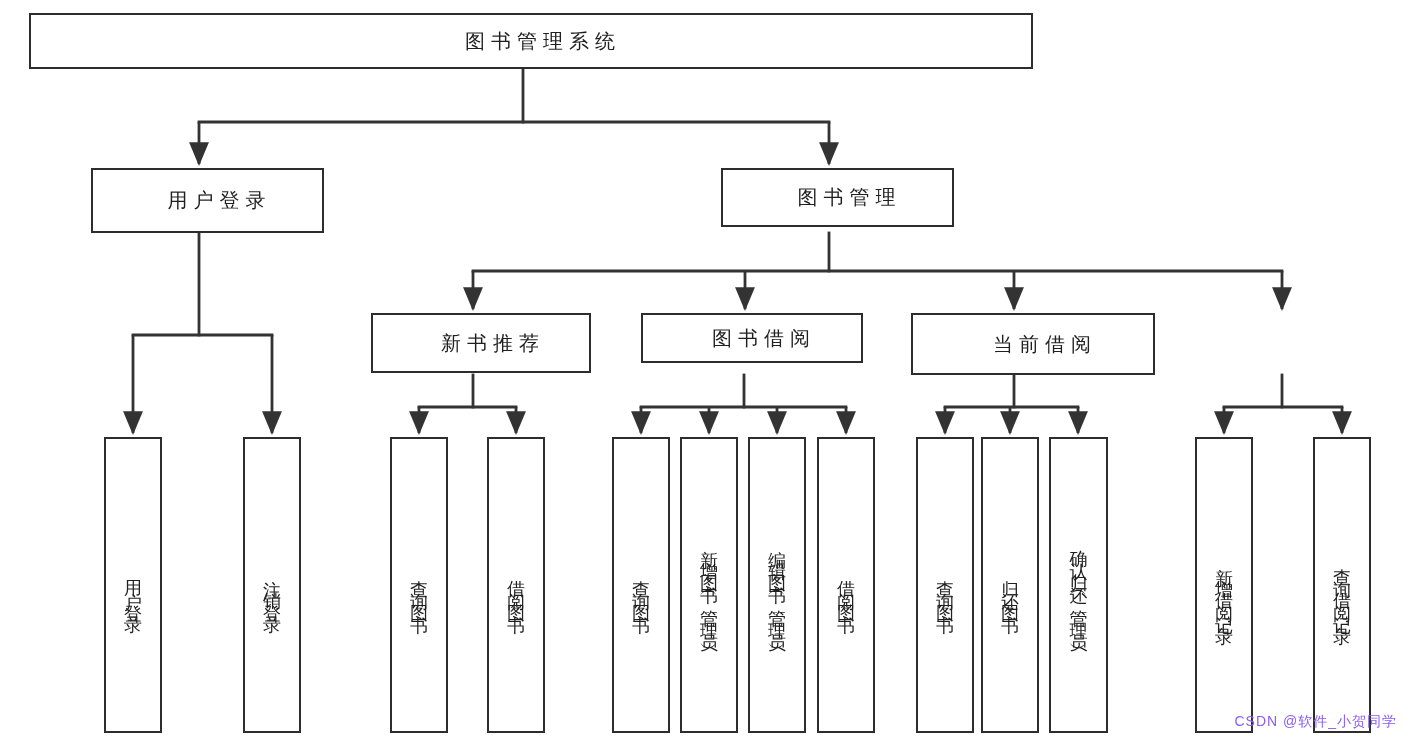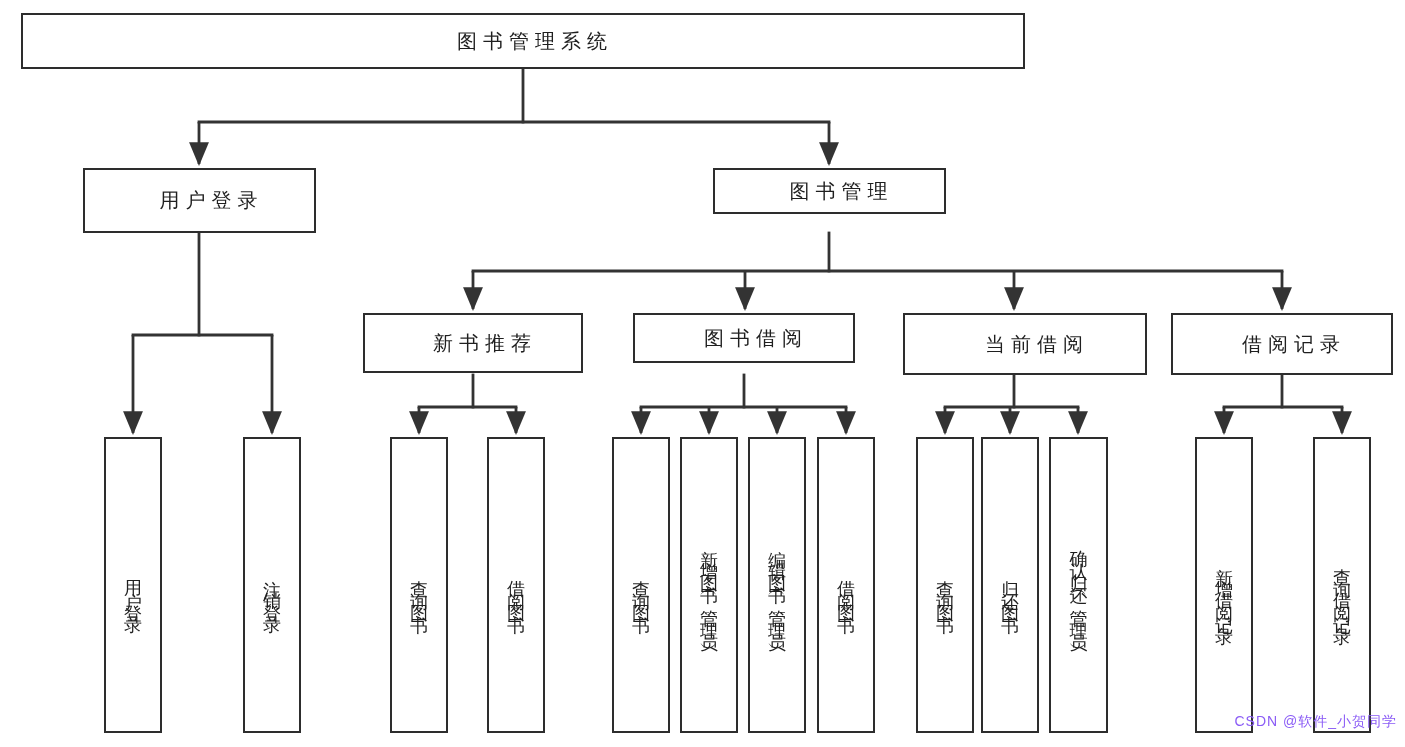--- a/index.html
+++ b/index.html
@@ -27,20 +27,21 @@
     align-items: center;
     justify-content: center;
     text-align: center;
     z-index: 2;
   }
   .h-box {
     font-size: 20px;
     letter-spacing: 6px;
     padding-left: 24px; 
     white-space: nowrap;
+    margin-left: 8px;
   }
   .v-box {
     writing-mode: vertical-rl;
     text-orientation: mixed;
     font-size: 18px;
     letter-spacing: 12px;
     line-height: 1;
     padding-top: 10px; 
   }
   .watermark {
@@ -108,26 +109,25 @@
       <path d="M1010,407 L1010,433" marker-end="url(#arrow)"></path>
       <path d="M1078,407 L1078,433" marker-end="url(#arrow)"></path>
       <path d="M1224,407 L1224,433" marker-end="url(#arrow)"></path>
       <path d="M1342,407 L1342,433" marker-end="url(#arrow)"></path>
     </g>
   </svg>
 
   <div class="box h-box" style="left:21px;top:13px;width:1004px;height:56px">图书管理系统</div>
 
   <div class="box h-box" style="left:83px;top:168px;width:233px;height:65px">用户登录</div>
-  <div class="box h-box" style="left:713px;top:168px;width:233px;height:46px">图书管理</div>
+  <div class="box h-box" style="left:713px;top:168px;width:233px;height:59px">图书管理</div>
 
   <div class="box h-box" style="left:363px;top:313px;width:220px;height:60px">新书推荐</div>
   <div class="box h-box" style="left:633px;top:313px;width:222px;height:50px">图书借阅</div>
   <div class="box h-box" style="left:903px;top:313px;width:244px;height:62px">当前借阅</div>
-  <div class="box h-box" style="left:1171px;top:313px;width:222px;height:62px">借阅记录</div>
 
   <div class="box v-box" style="left:104px;top:437px;width:58px;height:296px">用户登录</div>
   <div class="box v-box" style="left:243px;top:437px;width:58px;height:296px">注销登录</div>
 
   <div class="box v-box" style="left:390px;top:437px;width:58px;height:296px">查询图书</div>
   <div class="box v-box" style="left:487px;top:437px;width:58px;height:296px">借阅图书</div>
 
   <div class="box v-box" style="left:612px;top:437px;width:58px;height:296px">查询图书</div>
   <div class="box v-box" style="left:680px;top:437px;width:58px;height:296px">新增图书（管理员）</div>
   <div class="box v-box" style="left:748px;top:437px;width:58px;height:296px">编辑图书（管理员）</div>

